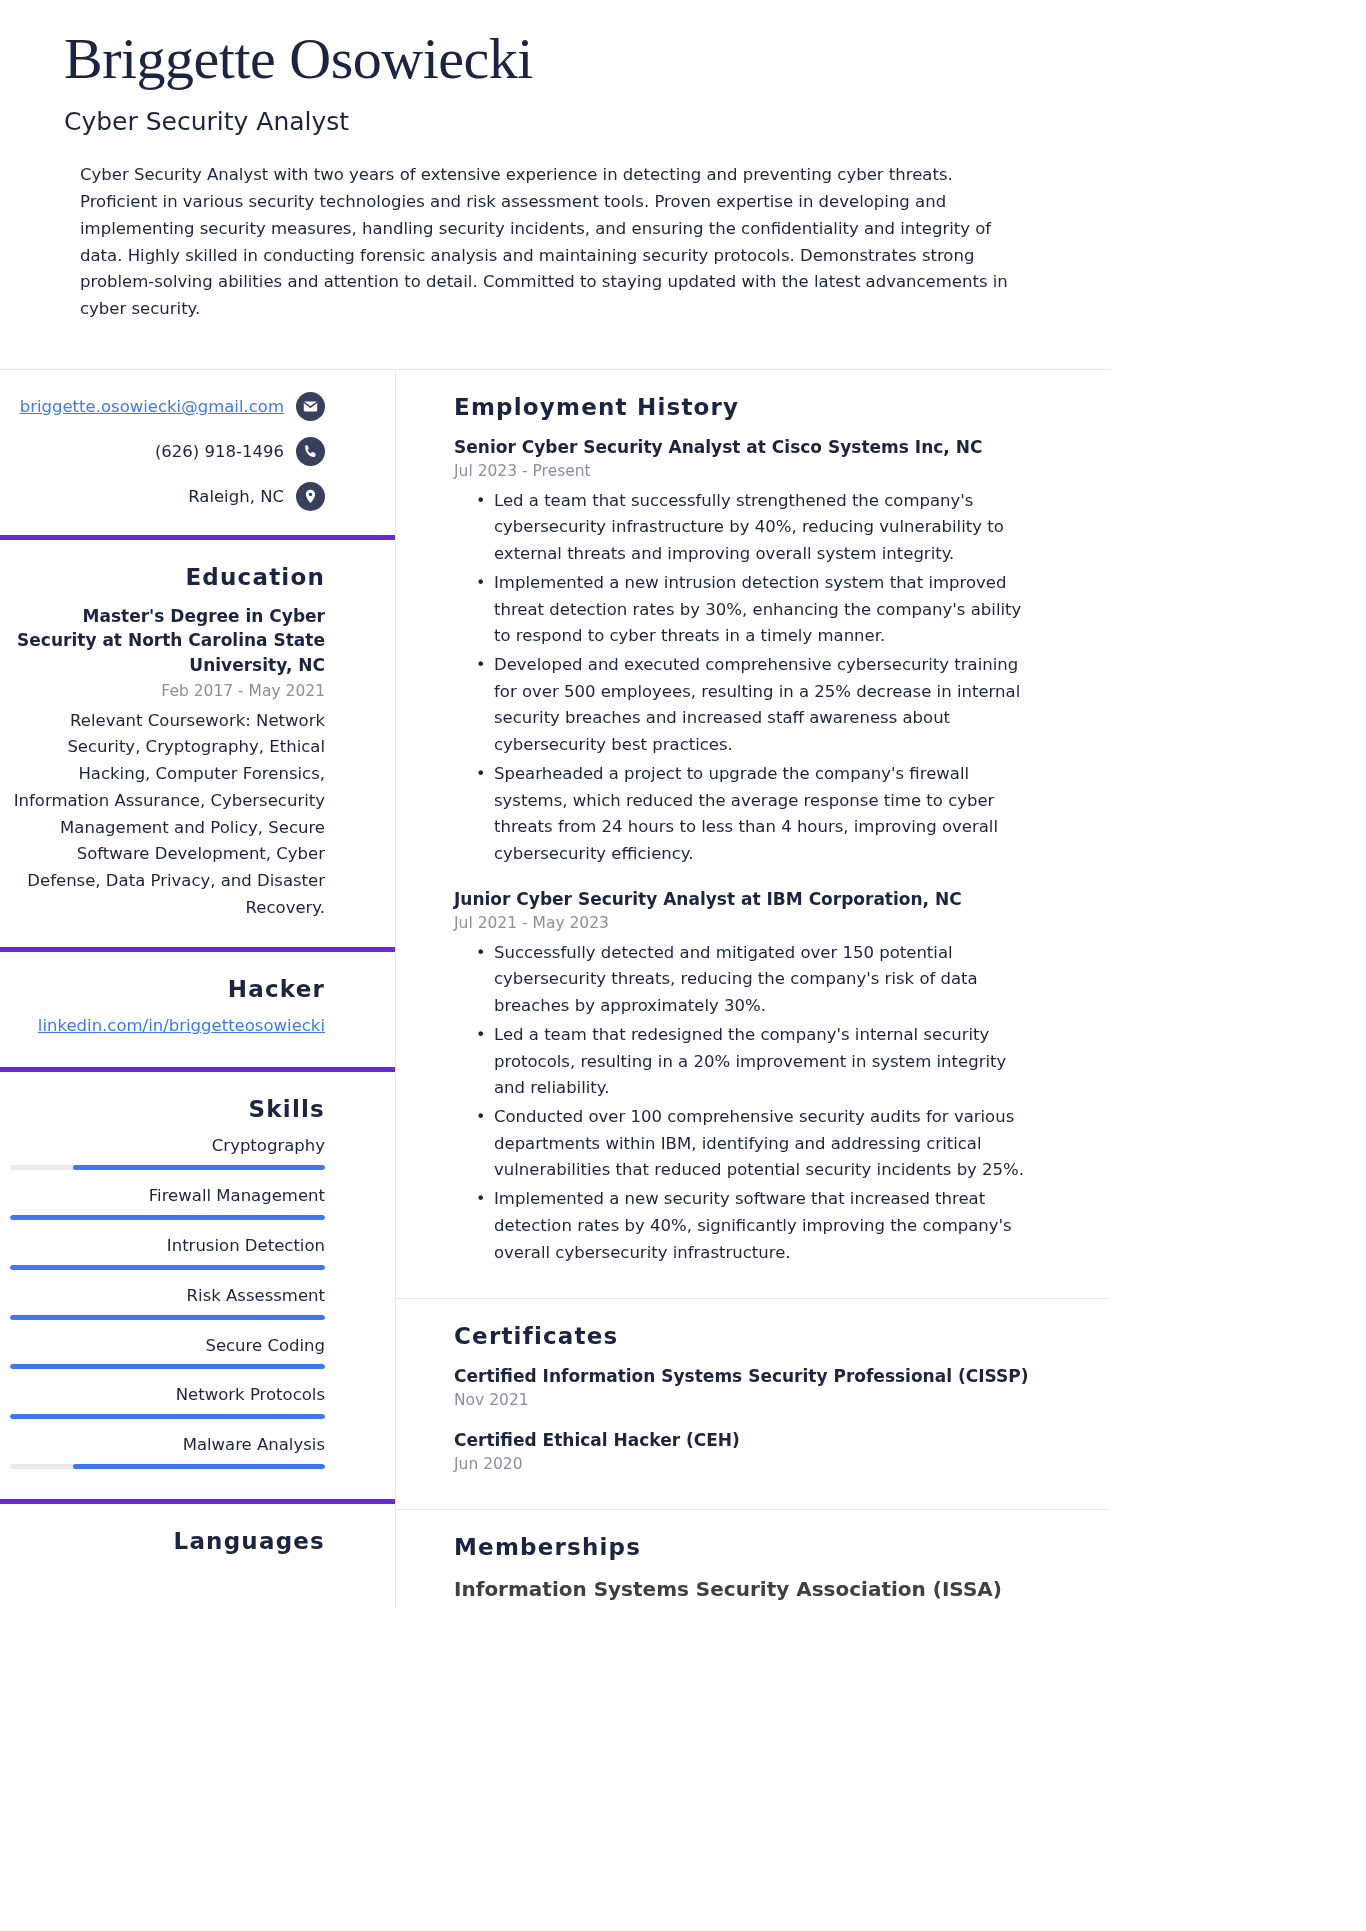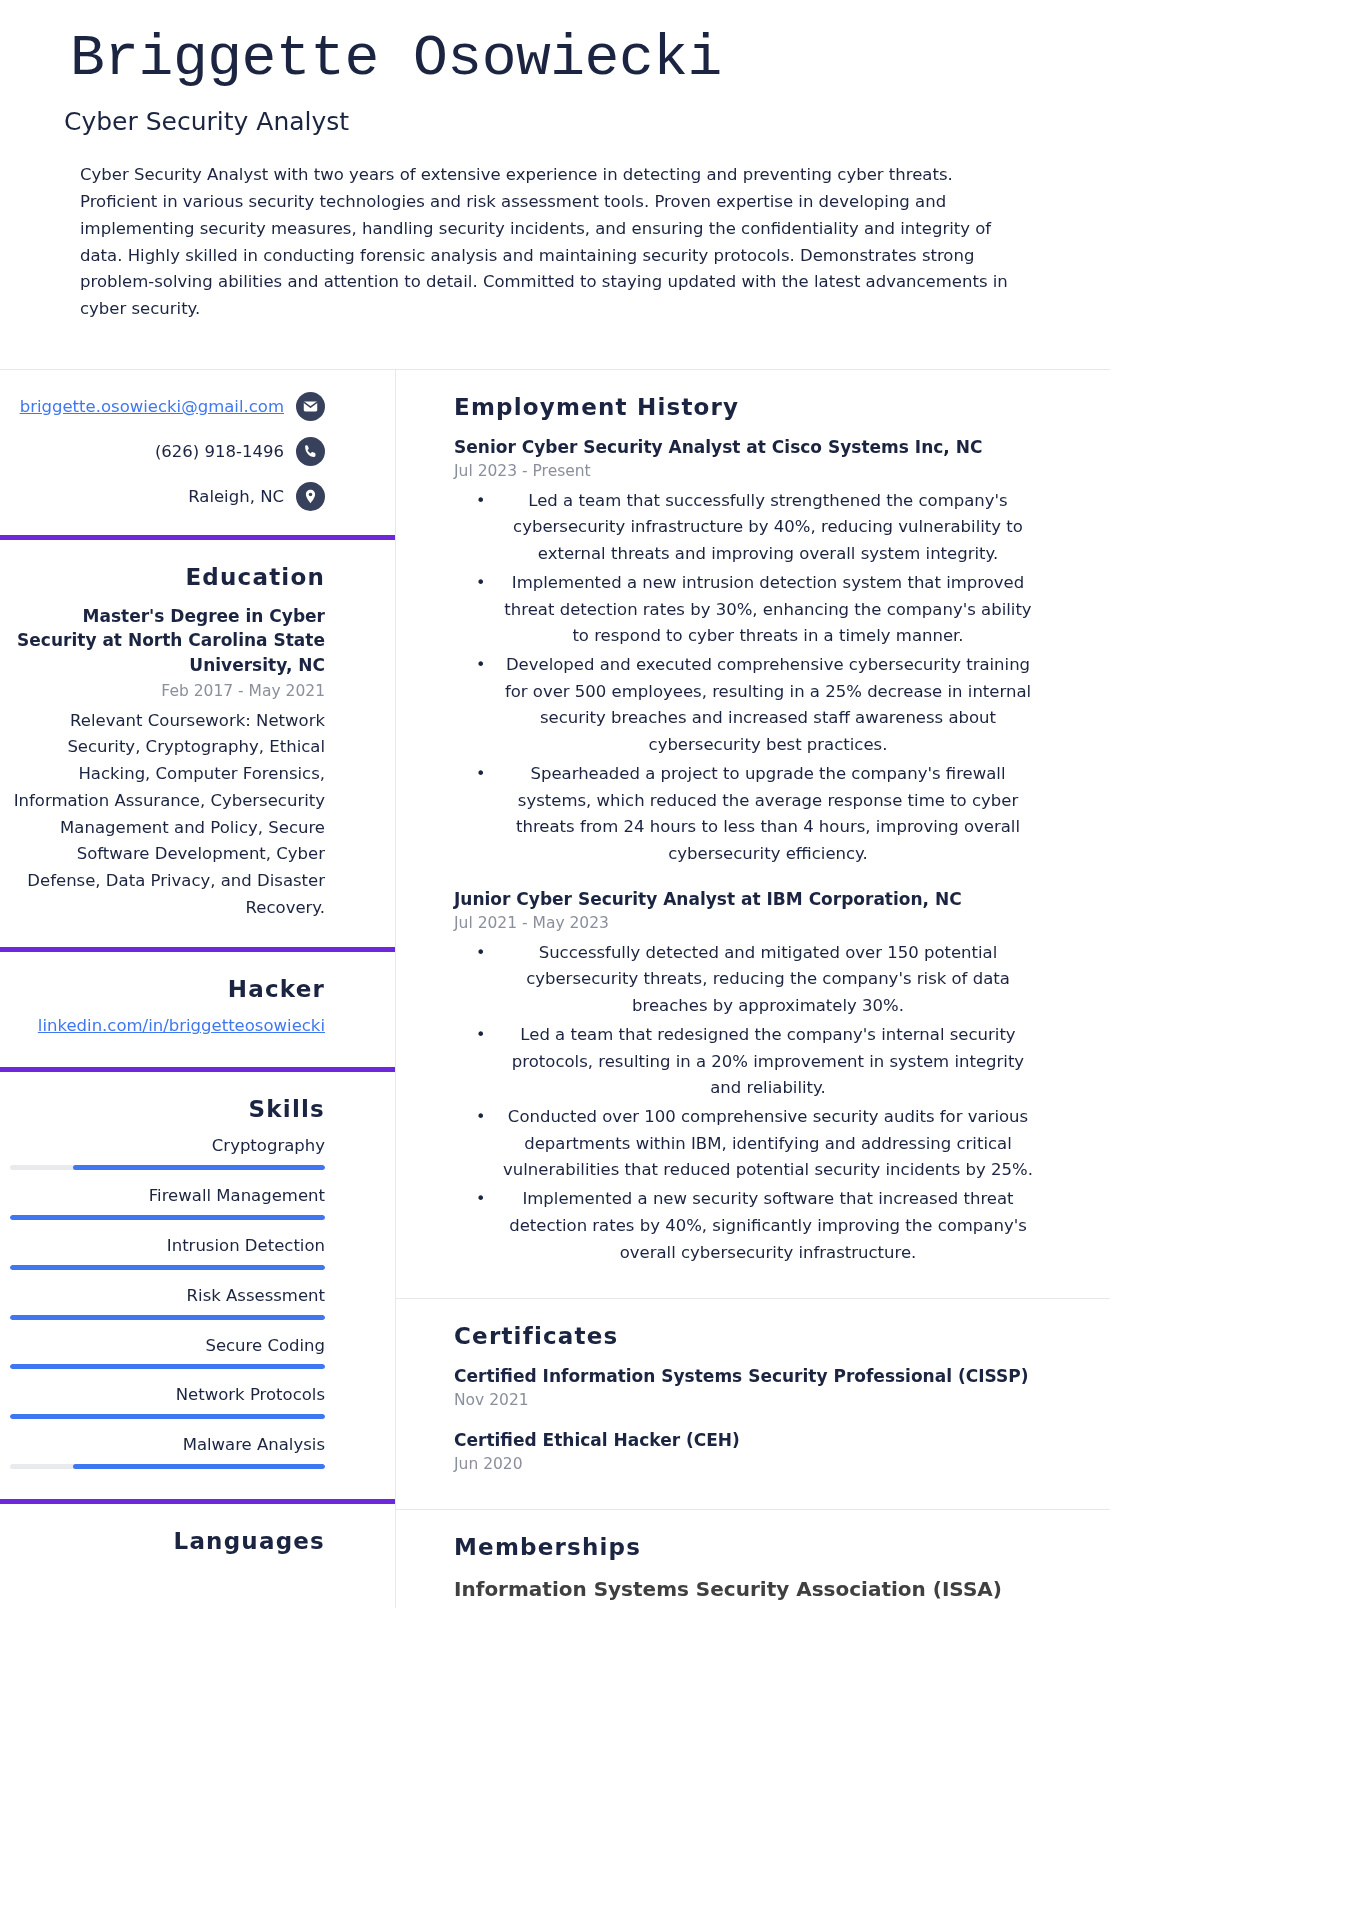--- a/index.html
+++ b/index.html
@@ -25,22 +25,22 @@
   .header {
     padding: 28px 64px 30px 64px;
     border-bottom: 1px solid #e6e8ec;
   }
   .full-name {
     font-size: 58px;
     line-height: 1.06;
     font-weight: 400;
     letter-spacing: -0.5px;
     color: #1b2440;
-    margin: 0 0 18px 6px;
-    font-family: Liberation Mono, monospace;
+    margin: 0 0 18px 0;
+    font-family: Liberation Serif, serif;
   }
   .job-title {
     font-size: 25px;
     font-weight: 400;
     color: #1b2440;
     margin: 0 0 26px 0;
   }
   .summary {
     font-size: 16.5px;
     line-height: 1.62;
@@ -192,21 +192,20 @@
   }
   .entry-date {
     font-size: 15.5px;
     color: #8a8f9c;
     margin: 0 0 8px 0;
   }
   .bullets {
     margin: 4px;
     padding-left: 36px;
     list-style: none;
-    text-align: center;
   }
   .bullets li {
     position: relative;
     font-size: 16.5px;
     line-height: 1.62;
     color: #1b2440;
     margin-bottom: 2px;
   }
   .bullets li::before {
     content: "\2022";

